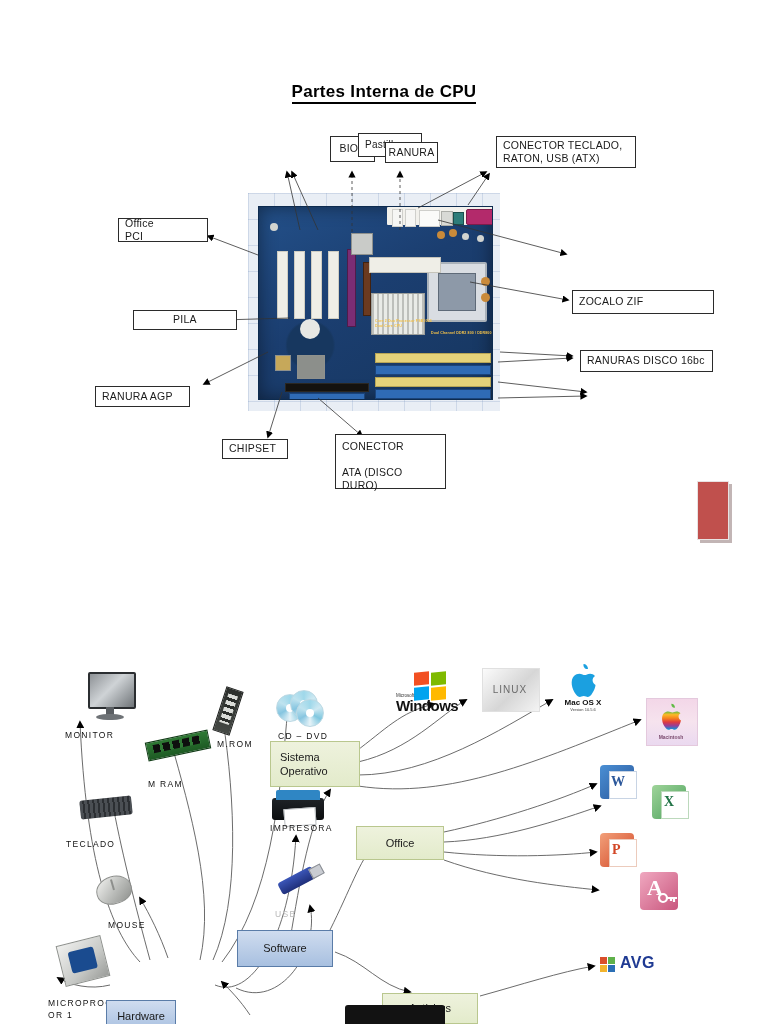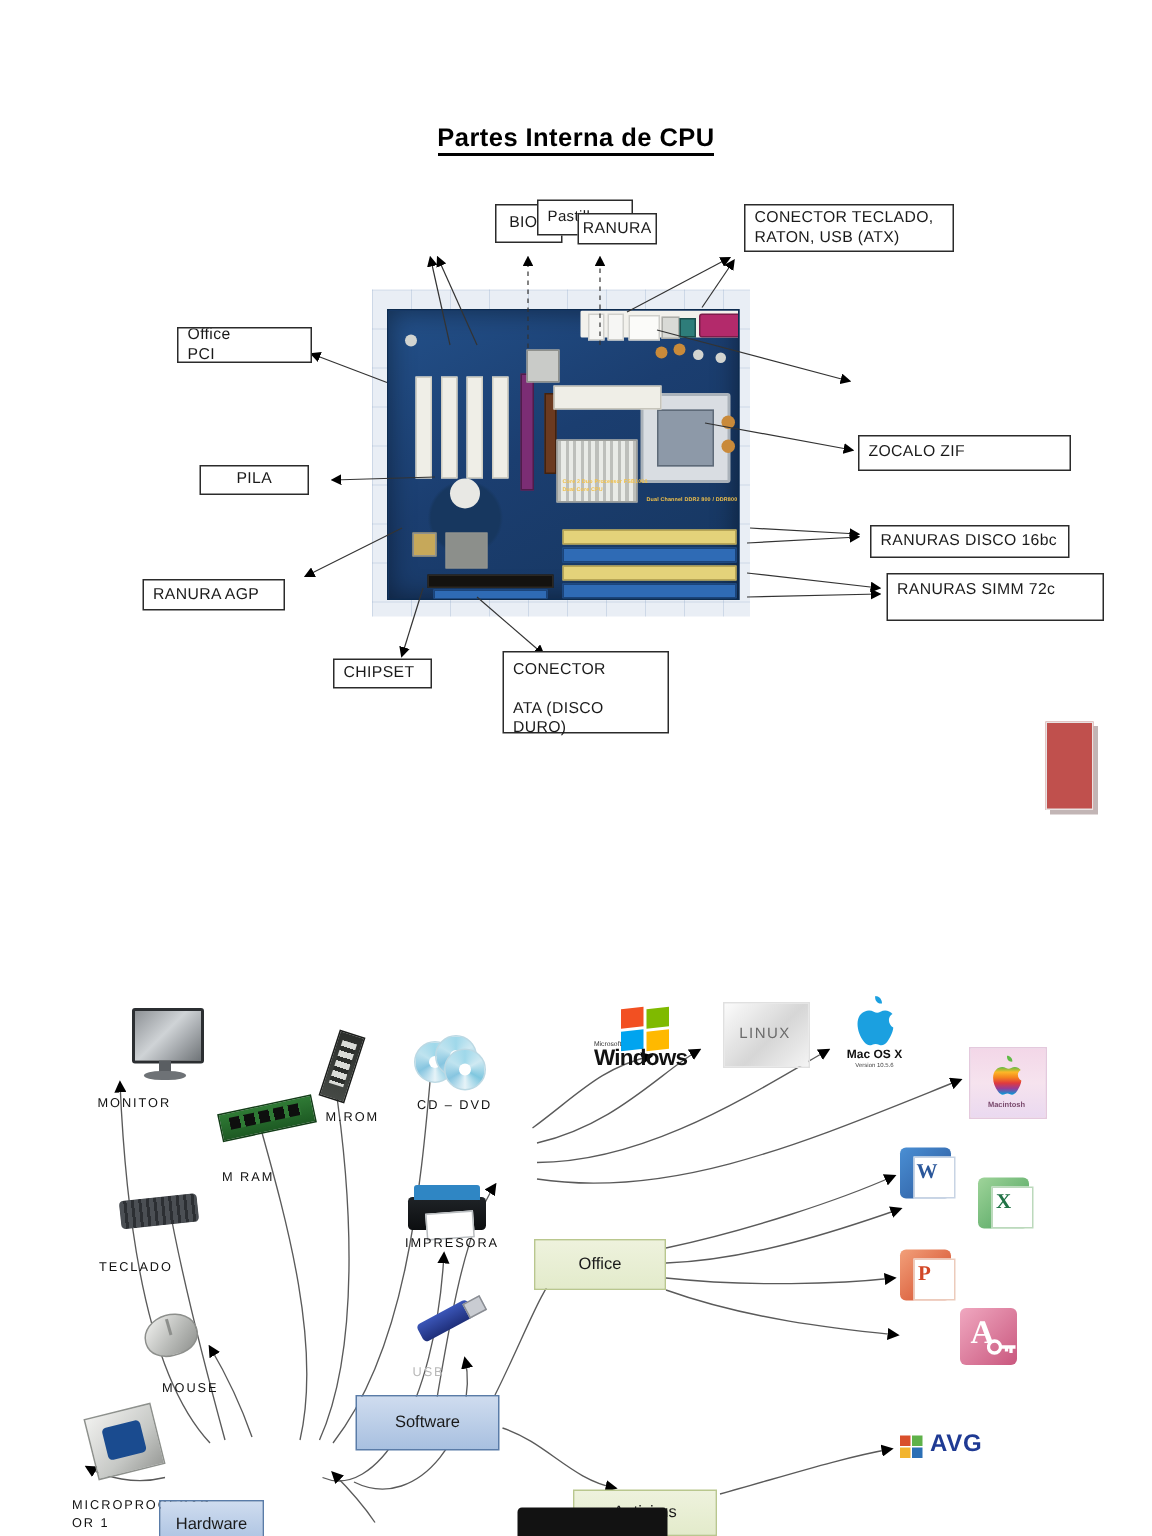--- a/index.html
+++ b/index.html
@@ -236,37 +236,36 @@
   <div class="lbl lft clip" style="left:358px;top:133px;width:64px;height:24px;font-size:10px;">Pastilla</div>
 
   <div class="lbl ctr" style="left:385px;top:142px;width:53px;height:21px;">RANURA</div>
 
   <div class="lbl lft" style="left:496px;top:136px;width:140px;height:32px;">CONECTOR  TECLADO,
 RATON, USB (ATX)</div>
 
   <div class="lbl lft clip" style="left:118px;top:218px;width:90px;height:24px;">Office
 PCI</div>
 
-  <div class="lbl ctr" style="left:133px;top:310px;width:73px;height:20px;">PILA</div>
+  <div class="lbl ctr" style="left:133px;top:310px;width:104px;height:20px;">PILA</div>
 
   <div class="lbl lft" style="left:95px;top:386px;width:95px;height:21px;">RANURA AGP</div>
 
   <div class="lbl lft" style="left:222px;top:439px;width:66px;height:20px;">CHIPSET</div>
 
   <div class="lbl lft" style="left:335px;top:434px;width:111px;height:55px;padding-top:5px;align-items:flex-start;">CONECTOR
 
 ATA (DISCO
 DURO)</div>
 
 
   <div class="lbl lft" style="left:572px;top:290px;width:142px;height:24px;">ZOCALO ZIF</div>
 
   <div class="lbl lft" style="left:580px;top:350px;width:133px;height:22px;">RANURAS DISCO 16bc</div>
 
-  <div class="lbl lft" style="left:591px;top:382px;width:145px;height:32px;align-items:flex-start;padding-top:4px;">RANURAS SIMM      72c</div>
 
   <div id="red-block"></div>
 
   <svg id="arrows-bottom" viewBox="0 0 768 1024">
     <g stroke="#5a5a5a" stroke-width="0.9" fill="none" marker-end="url(#ah)">
 
       <path d="M140,962 C110,930 86,860 80,722"></path>
 
       <path d="M150,960 C135,905 120,845 112,800"></path>
 
@@ -363,20 +362,22 @@
   <div class="ic" style="left:60px;top:940px;width:50px;height:46px;">
     <div class="cpuchip"></div>
   </div>
   <div class="cap" style="left:48px;top:997px;">MICROPROCESAD
 OR 1</div>
 
   <div class="gbox blue" style="left:106px;top:1000px;width:70px;height:32px;">Hardware</div>
 
   <div class="gbox blue" style="left:237px;top:930px;width:96px;height:37px;">Software</div>
 
+  <div class="gbox green" style="left:270px;top:741px;width:90px;height:46px;justify-content:flex-start;padding-left:9px;text-align:left;">Sistema
+Operativo</div>
 
   <div class="gbox green" style="left:356px;top:826px;width:88px;height:34px;">Office</div>
 
   <div class="gbox green" style="left:382px;top:993px;width:96px;height:31px;">Antivirus</div>
 
   <div class="blackbar"></div>
 
   <div class="ic" style="left:396px;top:672px;width:60px;height:42px;">
     <div class="winlogo" style="left:18px;top:0;">
       <div class="winq" style="left:0;top:0;background:#f25022;transform:skewY(-6deg);"></div>

